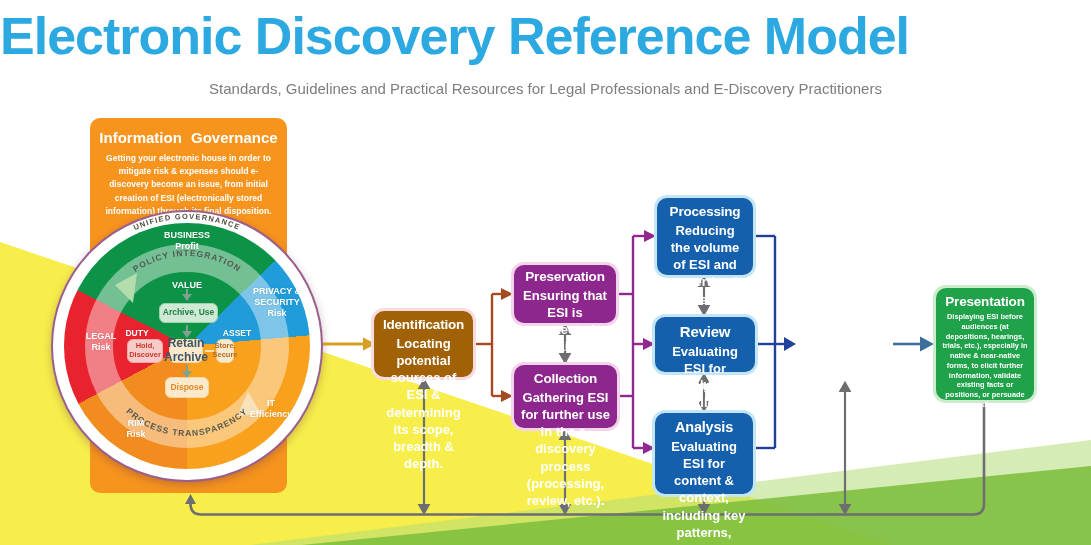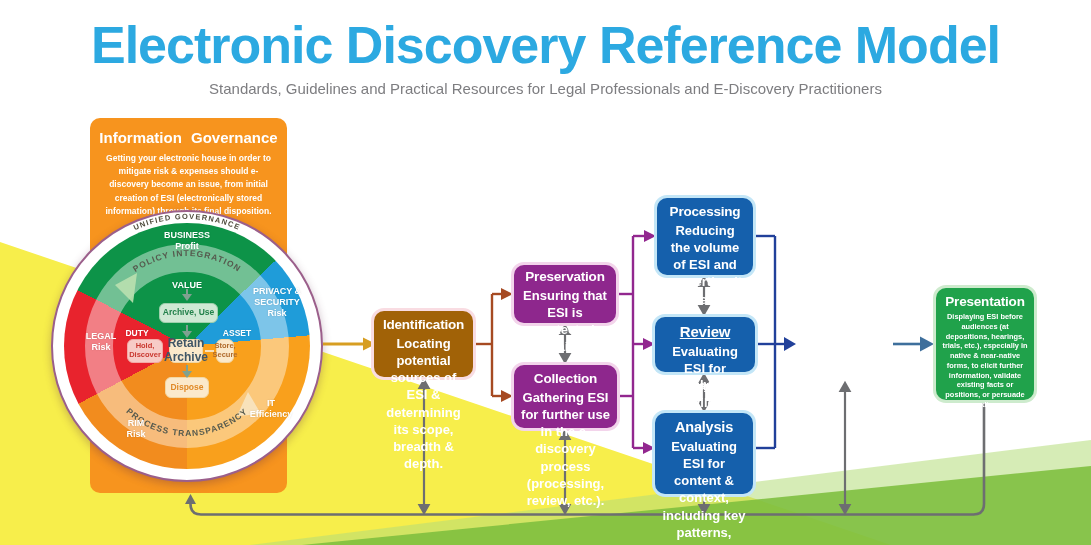--- a/index.html
+++ b/index.html
@@ -2,22 +2,22 @@
 <html><head>
 <meta charset="utf-8">
 <style>
   html,body{margin:0;padding:0;background:#fff;}
   #stage{position:relative;width:1091px;height:545px;overflow:hidden;background:#fff;
          font-family:"Liberation Sans","DejaVu Sans",sans-serif;}
   .abs{position:absolute;}
   svg{display:block;}
 
   
-  #main-title{left:0;top:6px;width:1091px;text-align:center;font-size:52px;font-weight:bold;
-              color:#2CA9E1;letter-spacing:-1px;white-space:nowrap;z-index:6;margin-top:9px;}
+  #main-title{left:0;top:6px;width:1091px;text-align:left;font-size:52px;font-weight:bold;
+              color:#2CA9E1;letter-spacing:-1px;white-space:nowrap;z-index:6;}
   #sub-title{left:0;top:80px;width:1091px;text-align:center;font-size:15px;color:#7D7D80;z-index:6;}
 
   
   #bg-layer{left:0;top:0;z-index:0;}
   
   #arrow-layer{left:0;top:0;z-index:3;pointer-events:none;}
 
   
   #ig-box{left:90px;top:118px;width:197px;height:375px;background:#F7941E;border-radius:10px;z-index:1;}
   #ig-title{left:0;top:11px;width:100%;text-align:center;color:#fff;font-size:15px;font-weight:bold;word-spacing:5px;}
@@ -46,21 +46,21 @@
   
   .stage-box{position:absolute;border-radius:10px;z-index:4;color:#fff;text-align:center;
              box-sizing:border-box;padding:6px 4px 4px;}
   .stage-box .title{font-weight:bold;font-size:13.5px;letter-spacing:-0.2px;margin-bottom:3px;}
   .stage-box .body{font-size:13px;font-weight:600;line-height:1.32;padding:0 3px;}
   #box-identification{left:374px;top:311px;width:99px;height:66px;background:#a16207;box-shadow:0 0 0 3px #F9DCE2;}
   #box-preservation{left:514px;top:265px;width:102px;height:58px;background:#8E278D;box-shadow:0 0 0 3px #F3D4EB;padding-top:4px;}
   #box-collection{left:514px;top:365px;width:103px;height:63px;background:#8E278D;box-shadow:0 0 0 3px #F3D4EB;}
   #box-processing{left:657px;top:198px;width:96px;height:77px;background:#1560AC;box-shadow:0 0 0 3px #C3E6F7;}
   #box-review{left:655px;top:317px;width:100px;height:55px;background:#1560AC;box-shadow:0 0 0 3px #C3E6F7;}
-  #box-review .title{font-size:15px;text-decoration:underline;}
+  #box-review .title{font-size:15px;}
   #box-analysis{left:655px;top:413px;width:98px;height:81px;background:#1560AC;box-shadow:0 0 0 3px #C3E6F7;}
   #box-analysis .title{font-size:14.5px;}
   #box-production{left:797px;top:308px;width:96px;height:72px;background:#18A38C;box-shadow:0 0 0 3px #CBEFEA;}
   #box-presentation{left:936px;top:288px;width:98px;height:112px;background:#20A24B;box-shadow:0 0 0 3px #CDEBCD;}
   #box-presentation .body{font-size:7.4px;padding:0 1px;}
 </style>
 </head>
 <body>
 
 <div id="stage">

